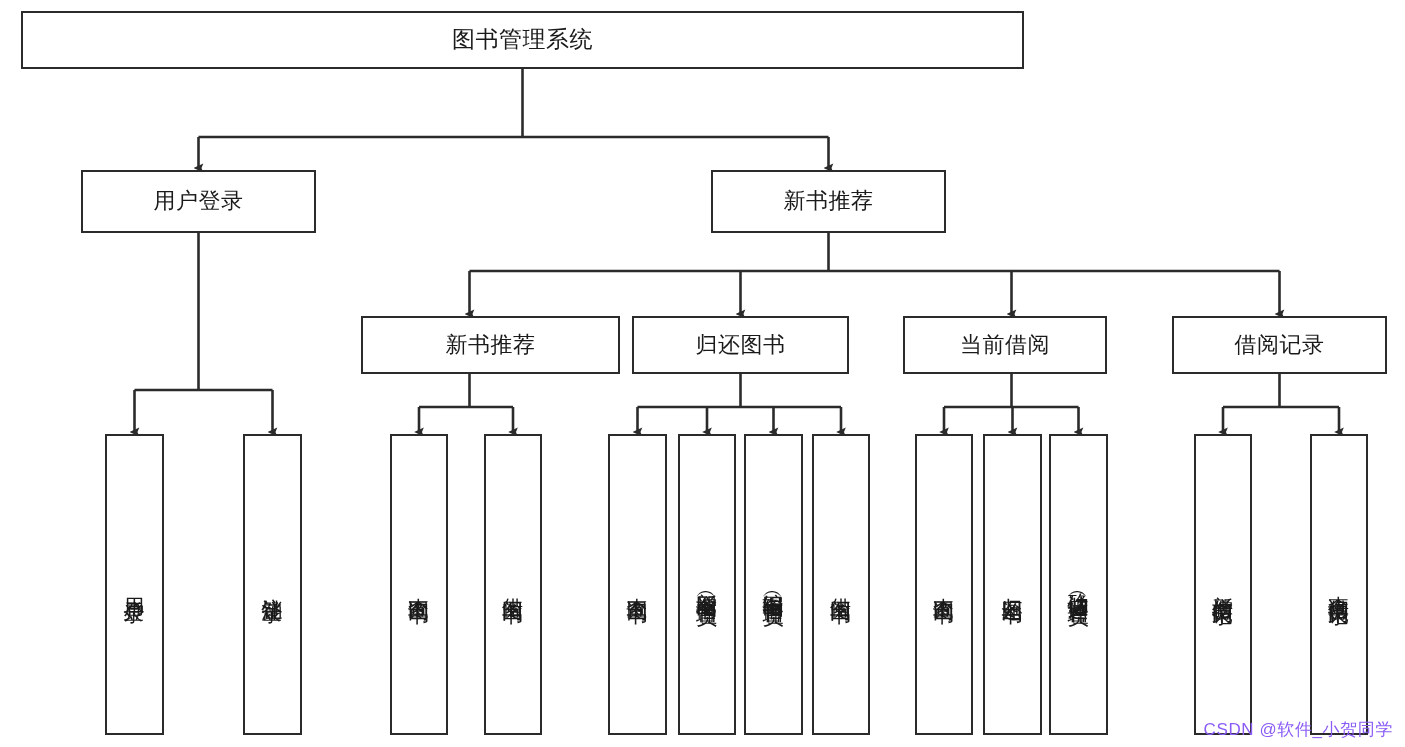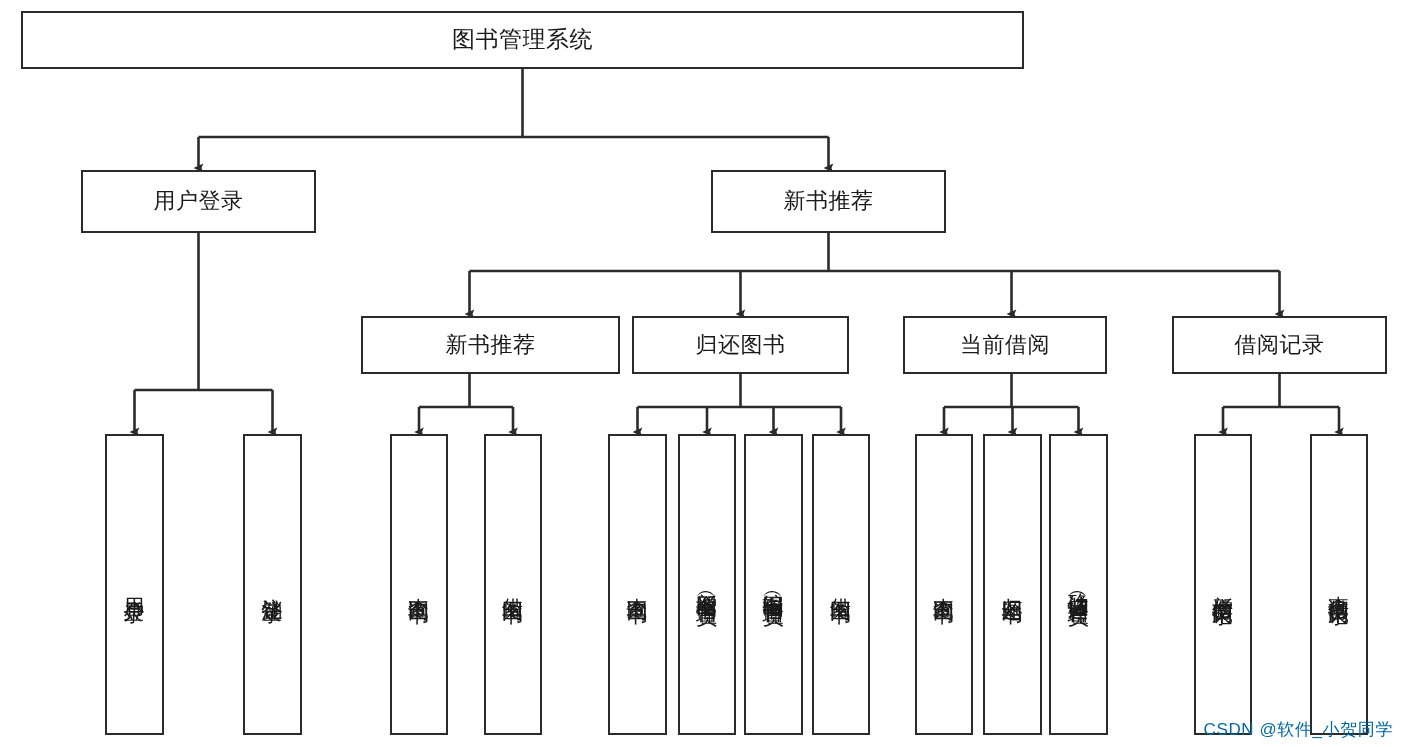--- a/index.html
+++ b/index.html
@@ -51,21 +51,21 @@
     letter-spacing: 2px;
     line-height: 1.0;
   }
   .node.root .node-label { font-size: 23px; }
 
   #watermark {
     position: absolute;
     right: 12px;
     bottom: 6px;
     font-size: 17px;
-    color: #0369a1;
+    color: #8b5cf6;
     letter-spacing: 0.6px;
     white-space: nowrap;
     z-index: 5;
     font-family: "Liberation Sans", "DejaVu Sans", sans-serif;
   }
 </style>
 </head>
 <body>
 
 <div id="diagram-root">

